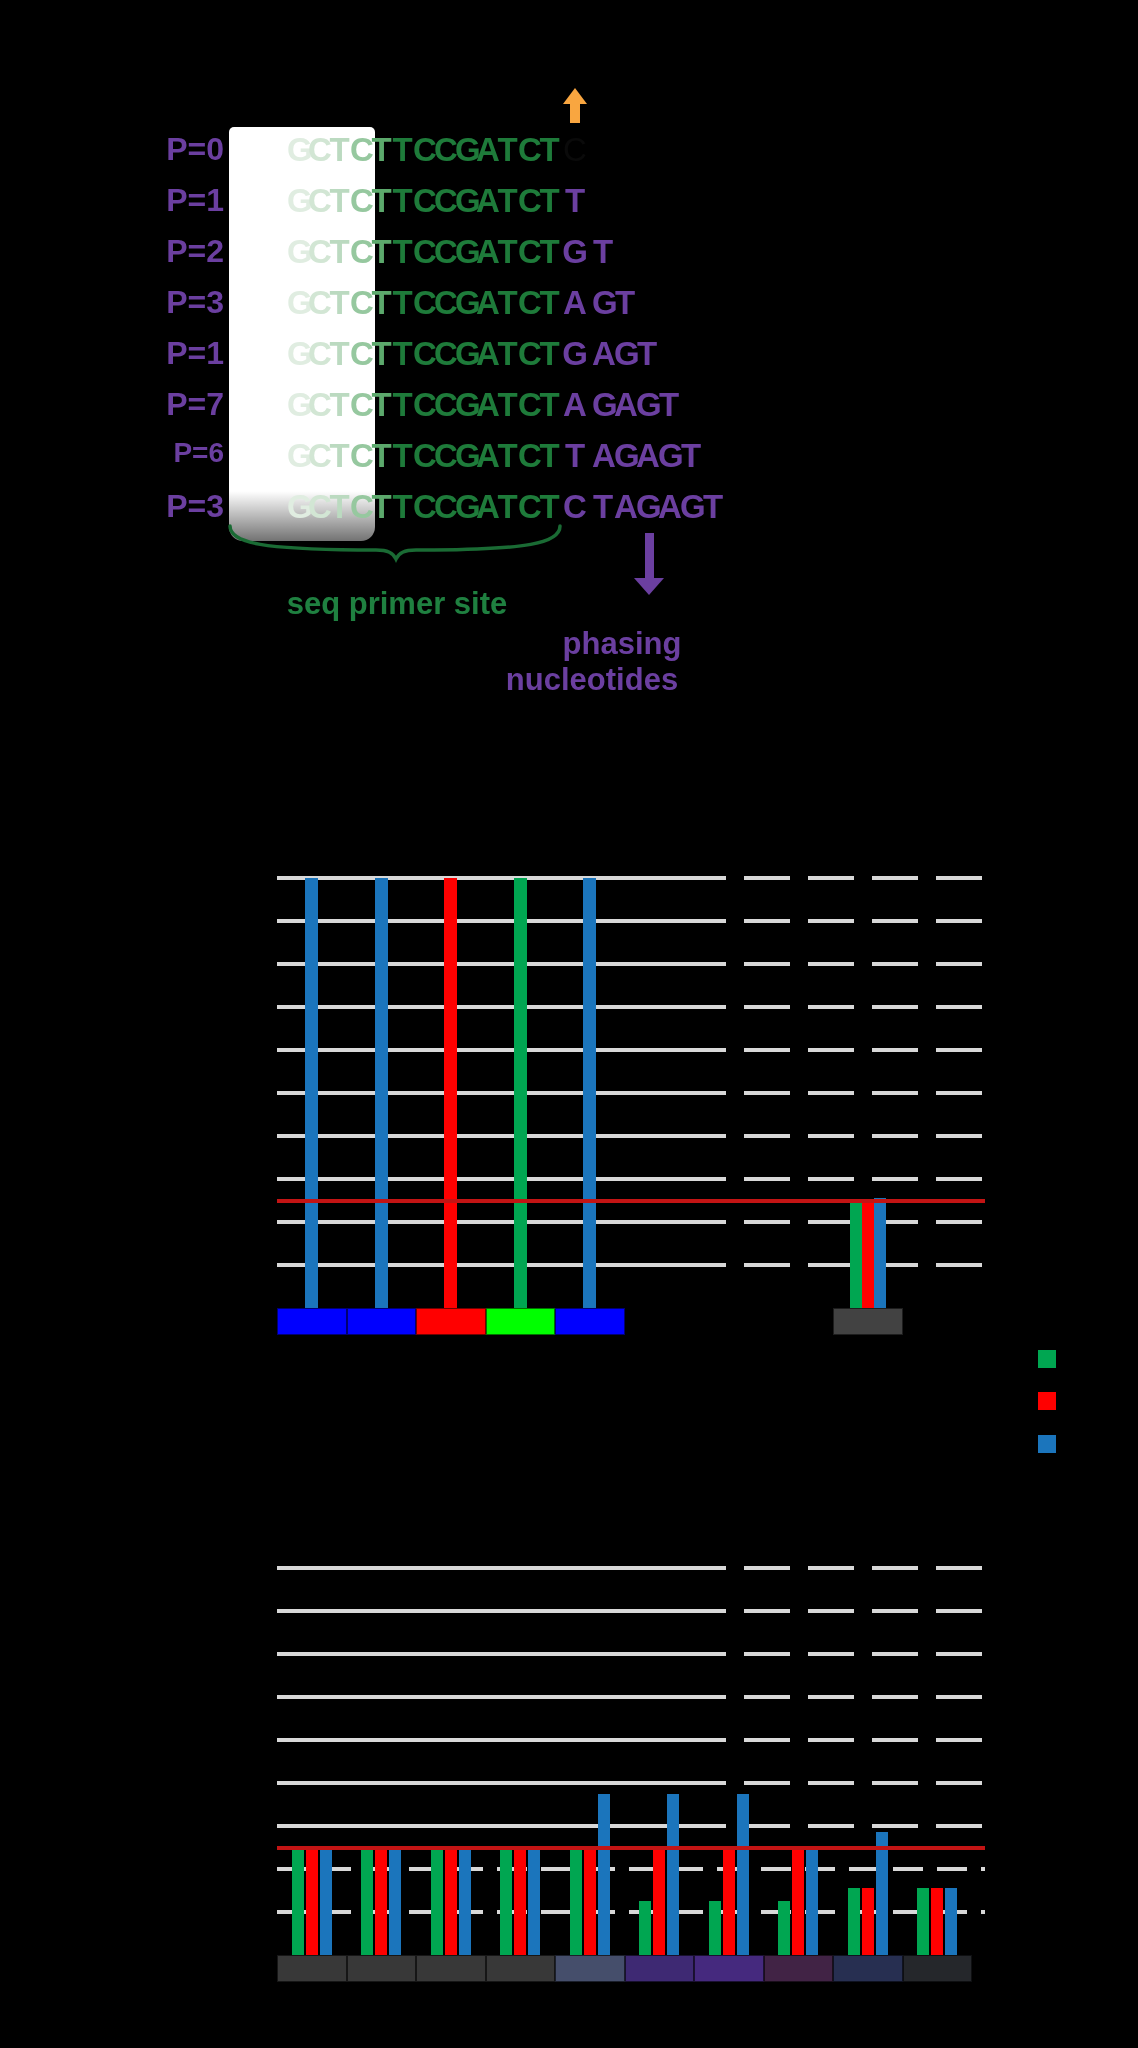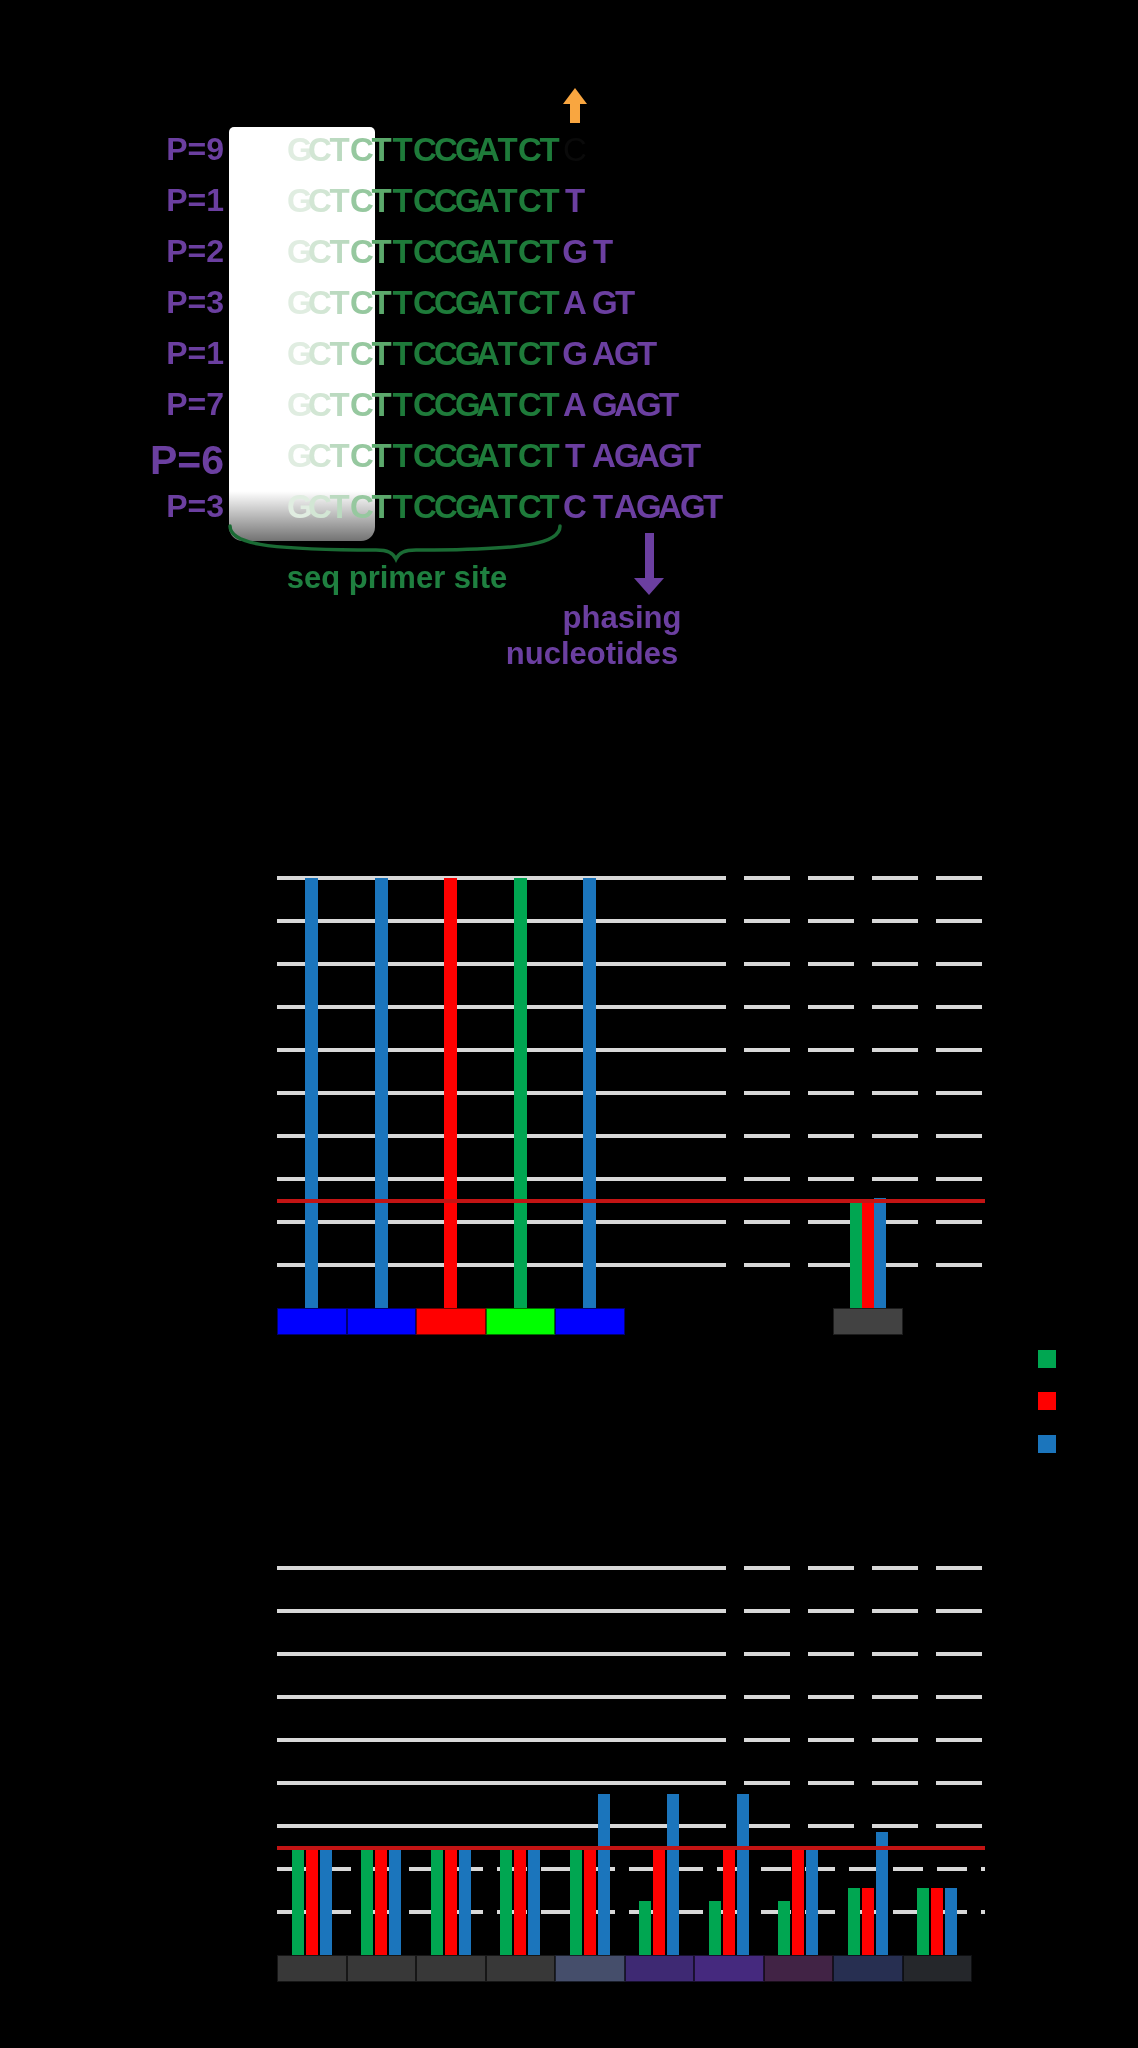--- a/index.html
+++ b/index.html
@@ -1,20 +1,20 @@
 <!DOCTYPE html>
 <html><head>
 <meta charset="utf-8">
 <style>
   html,body{margin:0;padding:0;background:#000;}
   #stage{position:relative;width:1138px;height:2048px;background:#000;overflow:hidden;
          font-family:"Liberation Sans","DejaVu Sans",sans-serif;}
   .abs{position:absolute;}
   .nowrap{white-space:nowrap;}
-  .ctr{transform:translateX(-50%);}
+  .ctr{transform:translateX(-50%);margin-top:26px;}
   #ylabel{left:100px;top:292px;transform:translate(-50%,-50%) rotate(-90deg);
           font-size:31px;font-weight:600;white-space:nowrap;}
   #whitebox{left:229px;top:127px;width:146px;height:414px;border-radius:5px 5px 14px 14px;
             background:linear-gradient(180deg,#ffffff 0 88%,rgba(255,255,255,0.45));}
   #band{left:560px;top:121px;width:30px;height:410px;}
   .cap{font-size:31px;font-weight:600;}
   .legend-sq{position:absolute;left:1038px;width:18px;height:18px;}
 </style>
 </head>
 <body>
@@ -25,21 +25,21 @@
 
   <div id="whitebox" class="abs"></div>
   <div id="band" class="abs"></div>
 
   <div class="abs" style="left:563px;top:88px;width:0;height:0;
        border-left:12px solid transparent;border-right:12px solid transparent;border-bottom:16px solid #F9A640;"></div>
   <div class="abs" style="left:570px;top:103px;width:10px;height:20px;background:#F9A640;"></div>
 
   <div id="rows" class="abs" style="left:0;top:0;width:1138px;height:560px;">
       <div style="position: absolute; left: 0px; top: 131px; width: 1138px; height: 46px; font: 700 33px &quot;Liberation Sans&quot;, &quot;DejaVu Sans&quot;, sans-serif;">
-        <div style="position: absolute; left: 118px; top: 0px; width: 106px; text-align: right; color: rgb(107, 63, 160); font-size: 32px;">P=9</div>
+        <div style="position: absolute; left: 118px; top: 0px; width: 106px; text-align: right; color: rgb(107, 63, 160); font-size: 32px;">P=0</div>
         <div style="position: absolute; left: 287px; top: 0px; width: 21px; text-align: center; color: rgb(224, 237, 225);">G</div>
         <div style="position: absolute; left: 308px; top: 0px; width: 21px; text-align: center; color: rgb(210, 230, 212);">C</div>
         <div style="position: absolute; left: 329px; top: 0px; width: 21px; text-align: center; color: rgb(187, 218, 192);">T</div>
         <div style="position: absolute; left: 350px; top: 0px; width: 21px; text-align: center; color: rgb(150, 200, 159);">C</div>
         <div style="position: absolute; left: 371px; top: 0px; width: 21px; text-align: center; color: rgb(92, 169, 108);">T</div>
         <div style="position: absolute; left: 392px; top: 0px; width: 21px; text-align: center; color: rgb(30, 123, 58);">T</div>
         <div style="position: absolute; left: 413px; top: 0px; width: 21px; text-align: center; color: rgb(30, 123, 58);">C</div>
         <div style="position: absolute; left: 434px; top: 0px; width: 21px; text-align: center; color: rgb(30, 123, 58);">C</div>
         <div style="position: absolute; left: 455px; top: 0px; width: 21px; text-align: center; color: rgb(30, 123, 58);">G</div>
         <div style="position: absolute; left: 476px; top: 0px; width: 21px; text-align: center; color: rgb(30, 123, 58);">A</div>
@@ -137,21 +137,21 @@
         <div style="position: absolute; left: 497px; top: 0px; width: 21px; text-align: center; color: rgb(30, 123, 58);">T</div>
         <div style="position: absolute; left: 518px; top: 0px; width: 21px; text-align: center; color: rgb(30, 123, 58);">C</div>
         <div style="position: absolute; left: 539px; top: 0px; width: 21px; text-align: center; color: rgb(30, 123, 58);">T</div>
         <div style="position: absolute; left: 560px; top: 0px; width: 30px; text-align: center; color: rgb(107, 63, 160); font-weight: 700;">A</div>
         <div style="position: absolute; left: 592px; top: 0px; width: 22px; text-align: center; color: rgb(107, 63, 160);">G</div>
         <div style="position: absolute; left: 614px; top: 0px; width: 22px; text-align: center; color: rgb(107, 63, 160);">A</div>
         <div style="position: absolute; left: 636px; top: 0px; width: 22px; text-align: center; color: rgb(107, 63, 160);">G</div>
         <div style="position: absolute; left: 658px; top: 0px; width: 22px; text-align: center; color: rgb(107, 63, 160);">T</div>
       </div>
       <div style="position: absolute; left: 0px; top: 437px; width: 1138px; height: 46px; font: 700 33px &quot;Liberation Sans&quot;, &quot;DejaVu Sans&quot;, sans-serif;">
-        <div style="position: absolute; left: 118px; top: 0px; width: 106px; text-align: right; color: rgb(107, 63, 160); font-size: 41px;">P=6</div>
+        <div style="position: absolute; left: 118px; top: 0px; width: 106px; text-align: right; color: rgb(107, 63, 160); font-size: 28px;">P=6</div>
         <div style="position: absolute; left: 287px; top: 0px; width: 21px; text-align: center; color: rgb(224, 237, 225);">G</div>
         <div style="position: absolute; left: 308px; top: 0px; width: 21px; text-align: center; color: rgb(210, 230, 212);">C</div>
         <div style="position: absolute; left: 329px; top: 0px; width: 21px; text-align: center; color: rgb(187, 218, 192);">T</div>
         <div style="position: absolute; left: 350px; top: 0px; width: 21px; text-align: center; color: rgb(150, 200, 159);">C</div>
         <div style="position: absolute; left: 371px; top: 0px; width: 21px; text-align: center; color: rgb(92, 169, 108);">T</div>
         <div style="position: absolute; left: 392px; top: 0px; width: 21px; text-align: center; color: rgb(30, 123, 58);">T</div>
         <div style="position: absolute; left: 413px; top: 0px; width: 21px; text-align: center; color: rgb(30, 123, 58);">C</div>
         <div style="position: absolute; left: 434px; top: 0px; width: 21px; text-align: center; color: rgb(30, 123, 58);">C</div>
         <div style="position: absolute; left: 455px; top: 0px; width: 21px; text-align: center; color: rgb(30, 123, 58);">G</div>
         <div style="position: absolute; left: 476px; top: 0px; width: 21px; text-align: center; color: rgb(30, 123, 58);">A</div>

